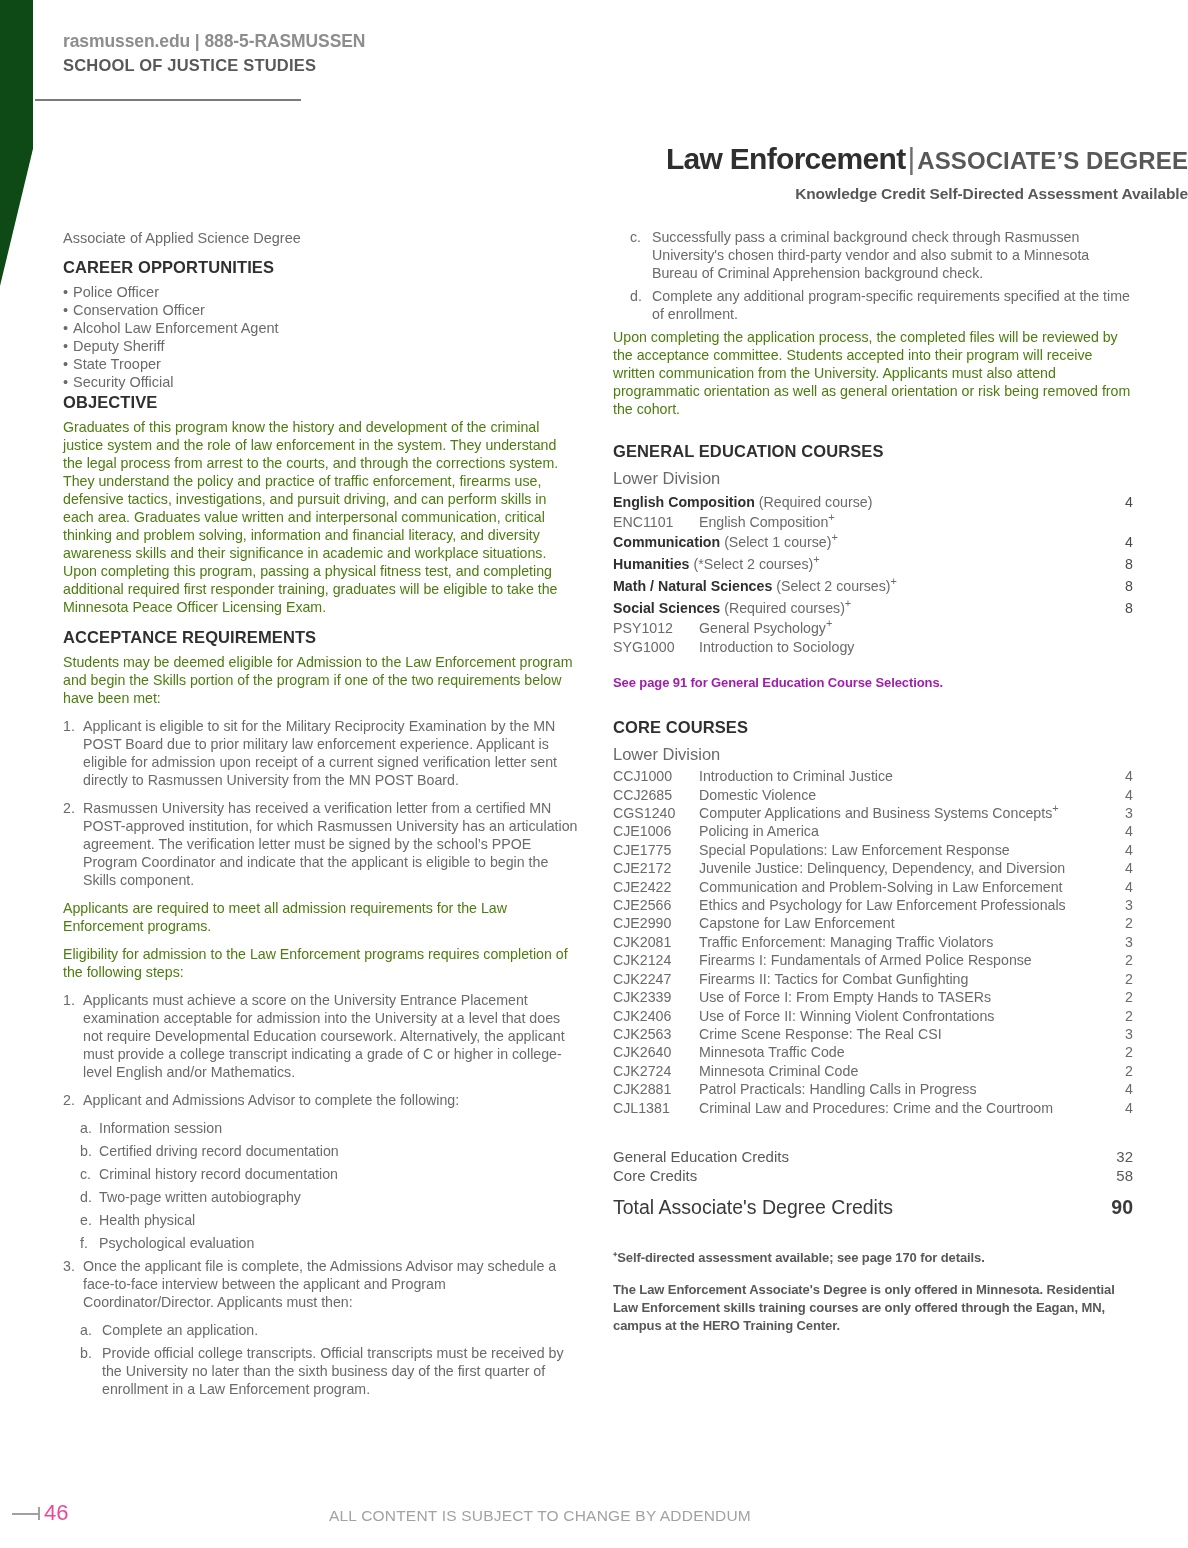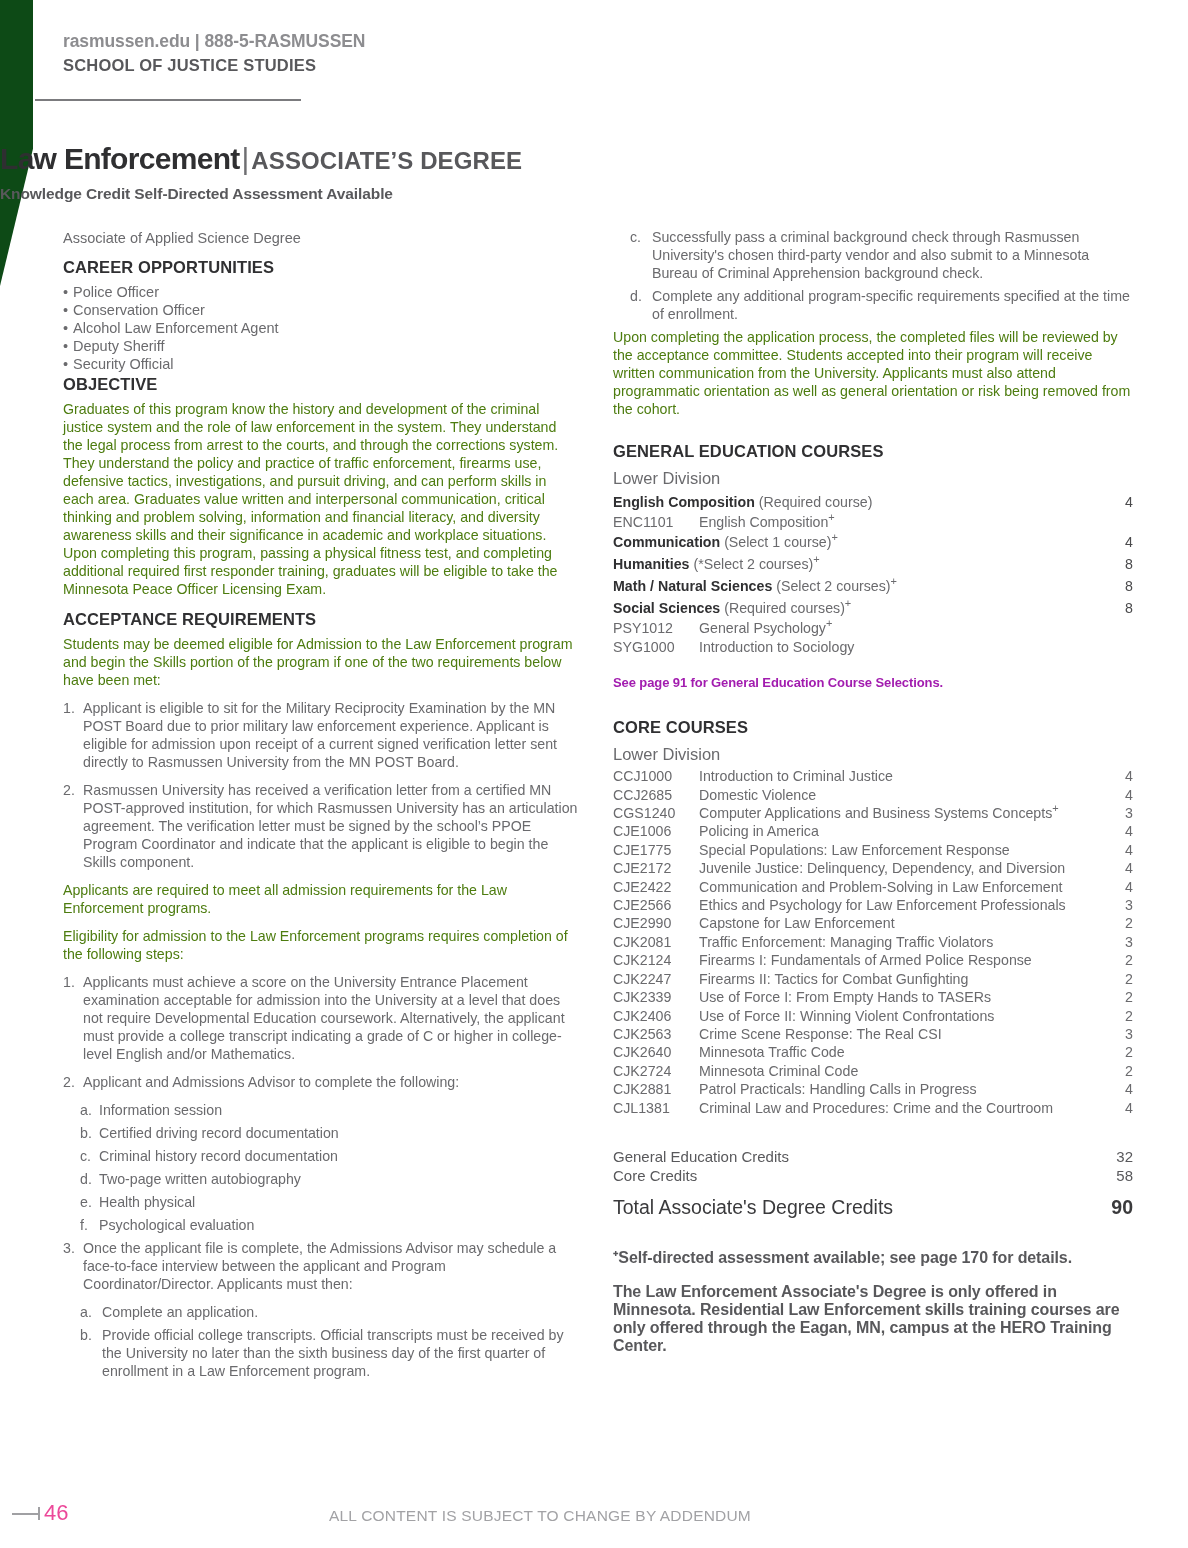--- a/index.html
+++ b/index.html
@@ -58,21 +58,21 @@
     height: 1.5px;
     background: #7b7b7e;
   }
 
   
   .title-block {
     position: absolute;
     left: 0;
     top: 140px;
     width: 1188px;
-    text-align: left;
+    text-align: right;
   }
   .title-line {
     font-size: 30px;
     line-height: 38px;
     color: #2f2f31;
     white-space: nowrap;
   }
   .title-main {
     font-weight: bold;
     letter-spacing: -0.7px;
@@ -232,21 +232,21 @@
   .trow.grand {
     font-size: 19.5px;
     line-height: 32px;
     color: #3a3a3c;
     font-weight: 400;
     margin-top: 6px;
   }
   .trow.grand .t-val { flex: 0 0 48px; font-weight: bold; }
 
   .foot-note {
-    font-size: 16px;
+    font-size: 13px;
     font-weight: bold;
     color: #58585b;
     line-height: 18px;
     letter-spacing: -0.1px;
   }
   .foot-note.first { margin-top: 26px; }
   .foot-note.second { margin-top: 14px; }
 
   
   .footer-rule {
@@ -307,20 +307,21 @@
 <div class="col col-left">
 
   <div class="sub-degree">Associate of Applied Science Degree</div>
 
   <h2 class="sec">CAREER OPPORTUNITIES</h2>
   <ul class="bullets" id="career-list">
       <li>Police Officer</li>
       <li>Conservation Officer</li>
       <li>Alcohol Law Enforcement Agent</li>
       <li>Deputy Sheriff</li>
+      <li>State Trooper</li>
       <li>Security Official</li>
     </ul>
 
   <h2 class="sec sec-space">OBJECTIVE</h2>
   <p class="body">Graduates of this program know the history and development of the criminal justice system and the role of law enforcement in the system. They understand the legal process from arrest to the courts, and through the corrections system. They understand the policy and practice of traffic enforcement, firearms use, defensive tactics, investigations, and pursuit driving, and can perform skills in each area. Graduates value written and interpersonal communication, critical thinking and problem solving, information and financial literacy, and diversity awareness skills and their significance in academic and workplace situations. Upon completing this program, passing a physical fitness test, and completing additional required first responder training, graduates will be eligible to take the Minnesota Peace Officer Licensing Exam.</p>
 
   <h2 class="sec sec-space">ACCEPTANCE REQUIREMENTS</h2>
   <p class="body">Students may be deemed eligible for Admission to the Law Enforcement program and begin the Skills portion of the program if one of the two requirements below have been met:</p>
   <div id="acceptance-items">
       <div class="li-row">

